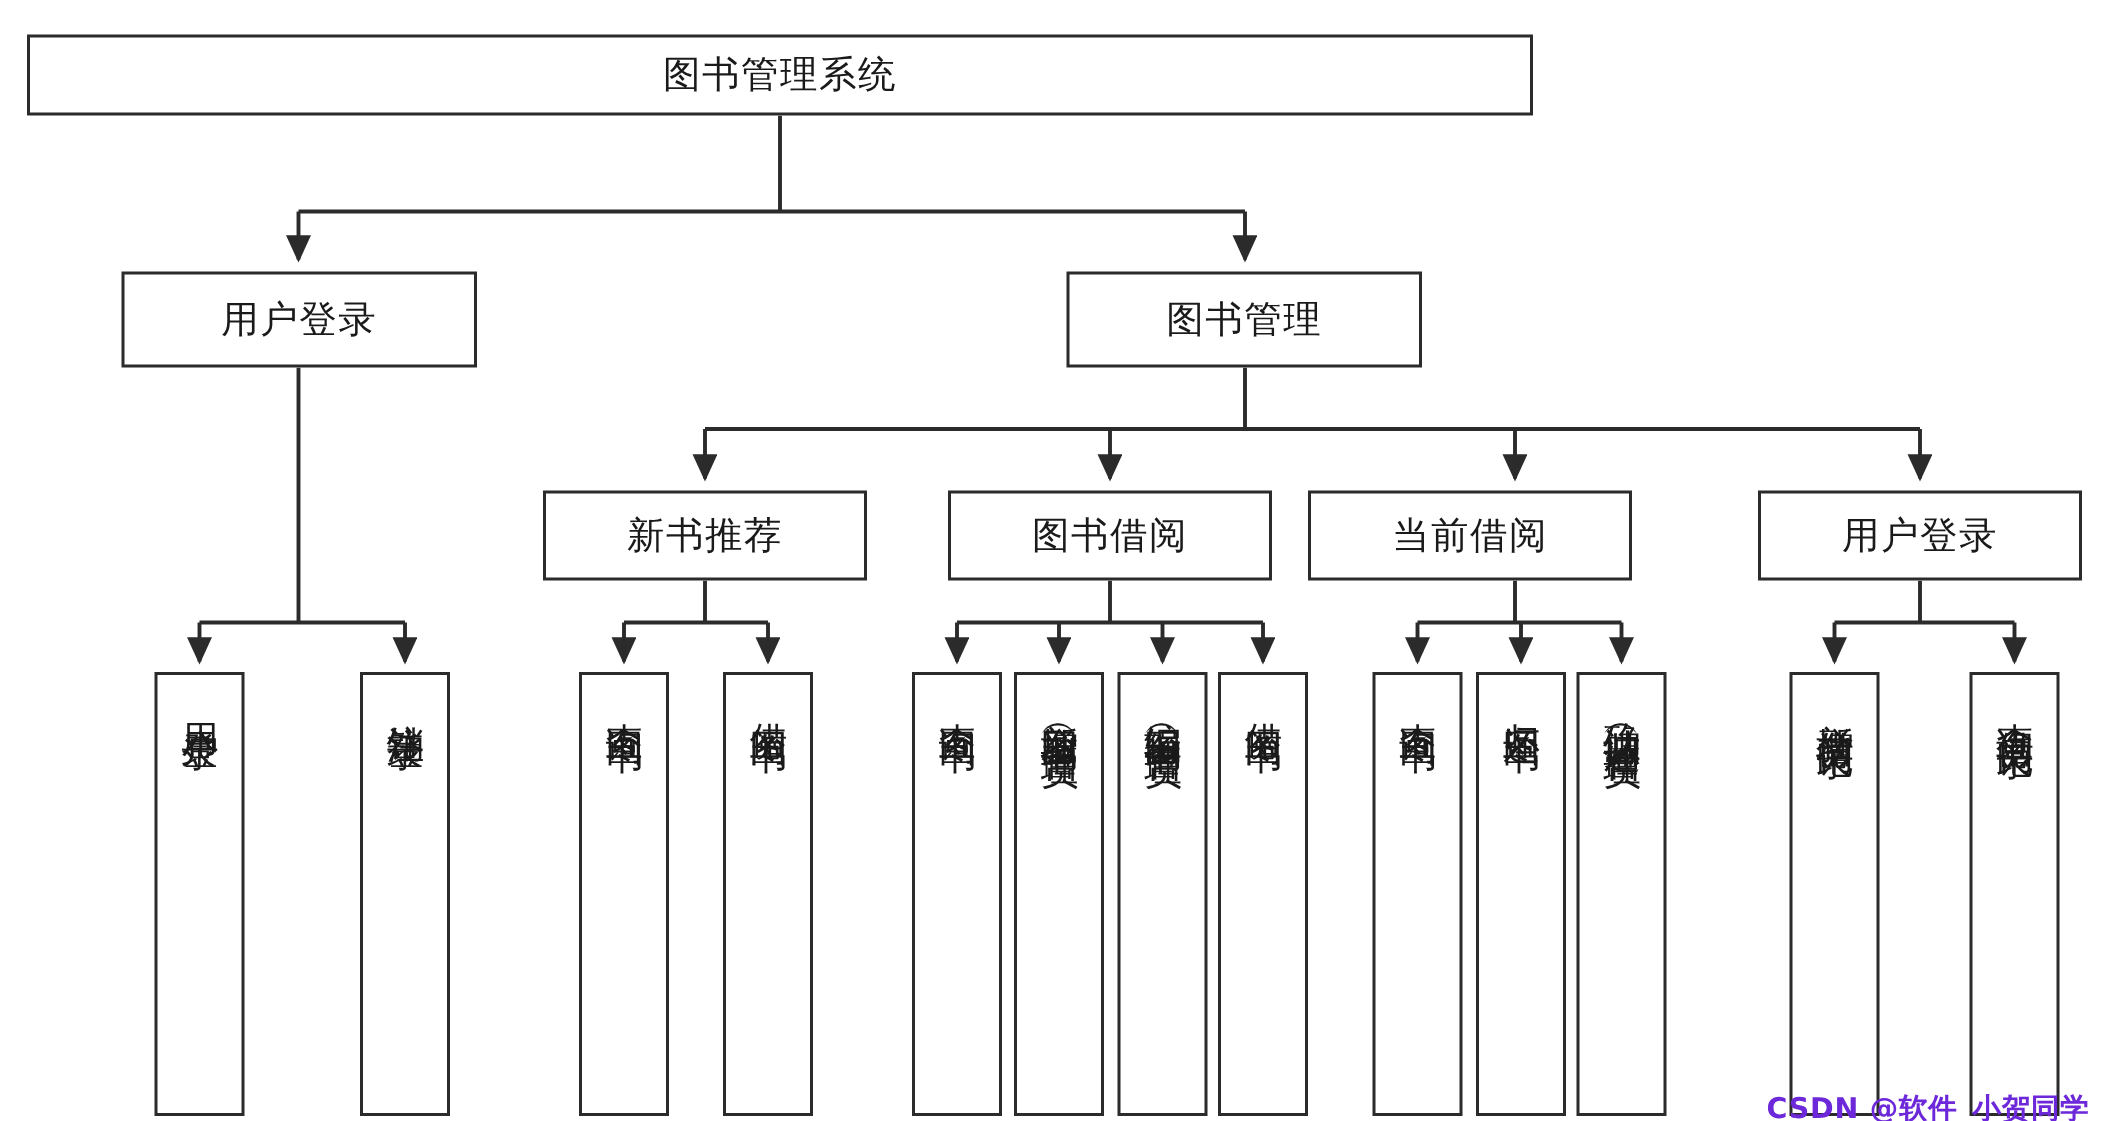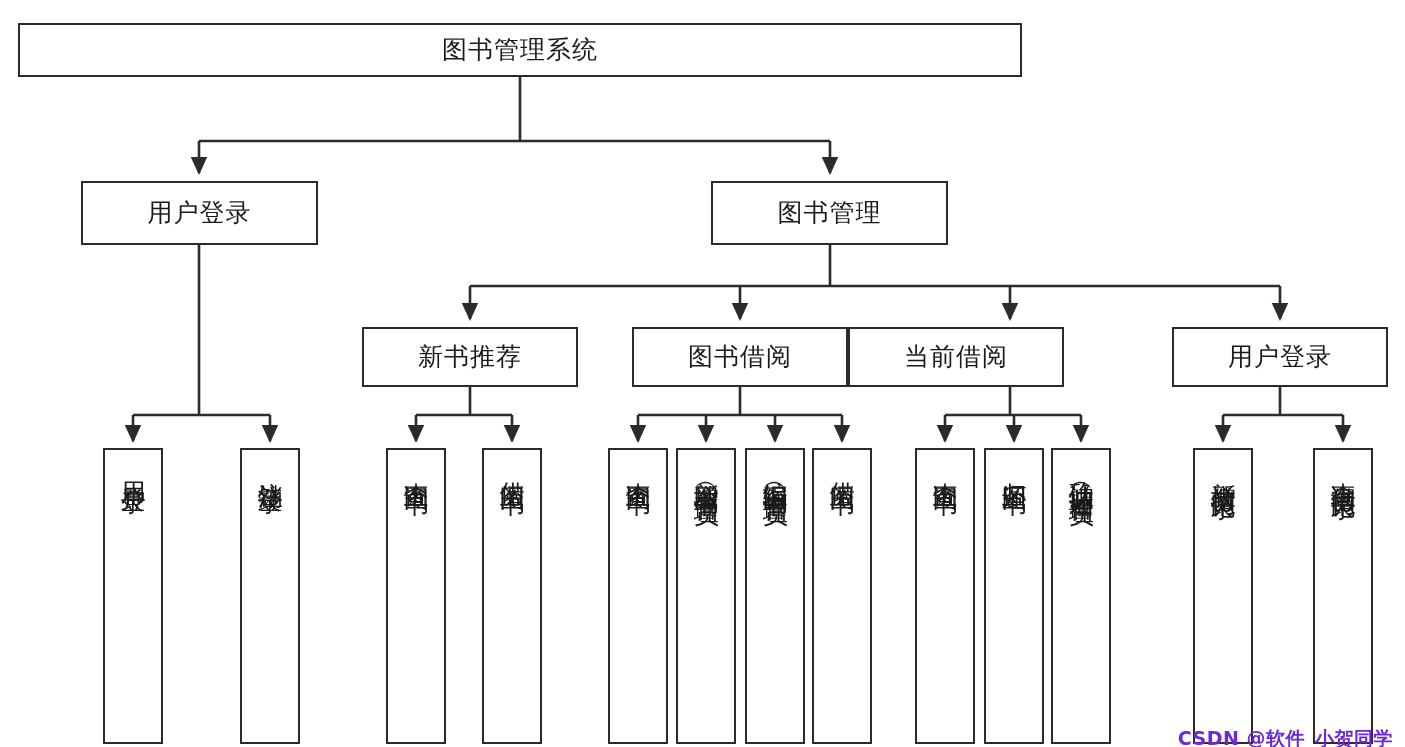--- a/index.html
+++ b/index.html
@@ -131,21 +131,21 @@
   <div class="node h" style="left:711px; top:170px; width:237px; height:64px;">
     <span>图书管理</span>
   </div>
 
   <div class="node h" style="left:632px; top:316px; width:216px; height:60px;">
     <span>图书借阅</span>
   </div>
   <div class="node h" style="left:362px; top:316px; width:216px; height:60px;">
     <span>新书推荐</span>
   </div>
-  <div class="node h" style="left:848px; top:316px; width:216px; height:60px;">
+  <div class="node h" style="left:872px; top:316px; width:216px; height:60px;">
     <span>当前借阅</span>
   </div>
   <div class="node h" style="left:1172px; top:316px; width:216px; height:60px;">
     <span>用户登录</span>
   </div>
 
   <div class="node v" style="left:103px; top:437px; width:60px; height:296px;">
     <span class="vlabel">用户登录</span>
   </div>
   <div class="node v" style="left:240px; top:437px; width:60px; height:296px;">

